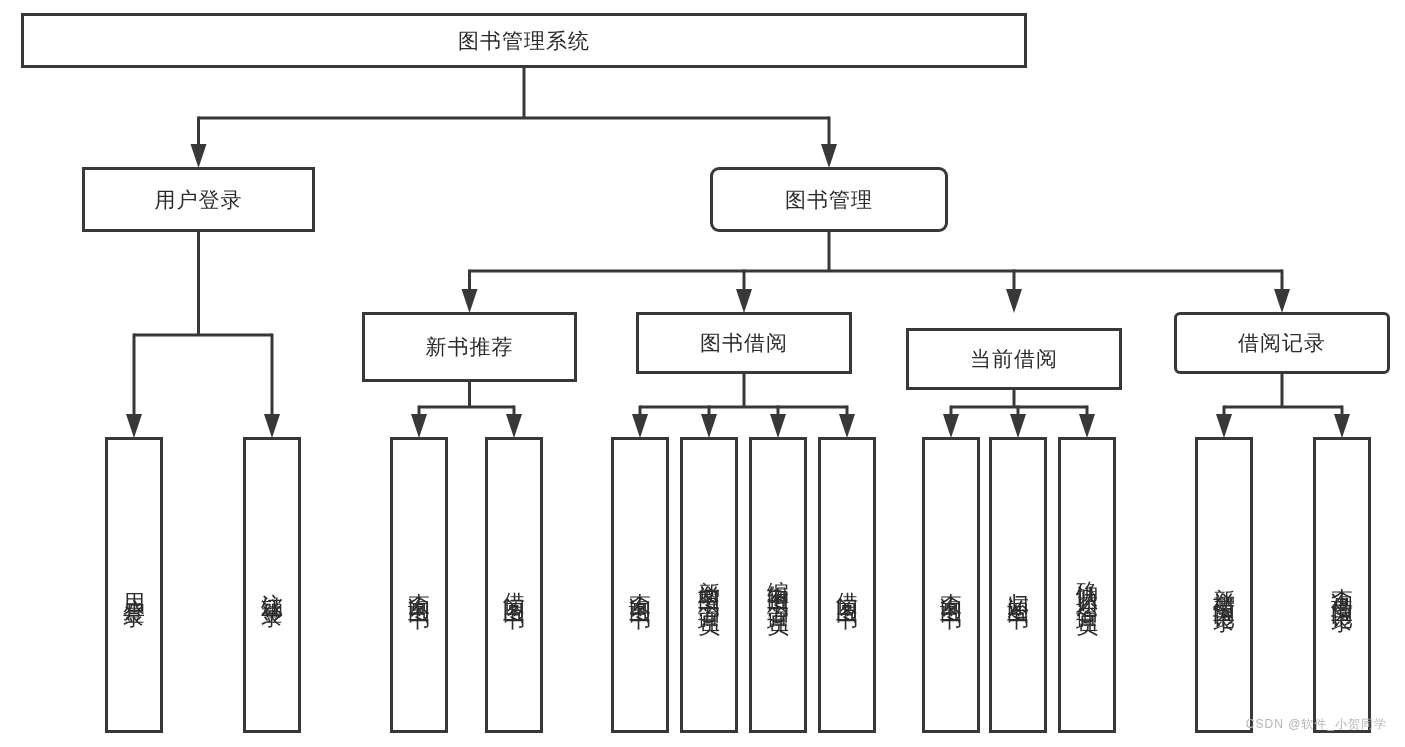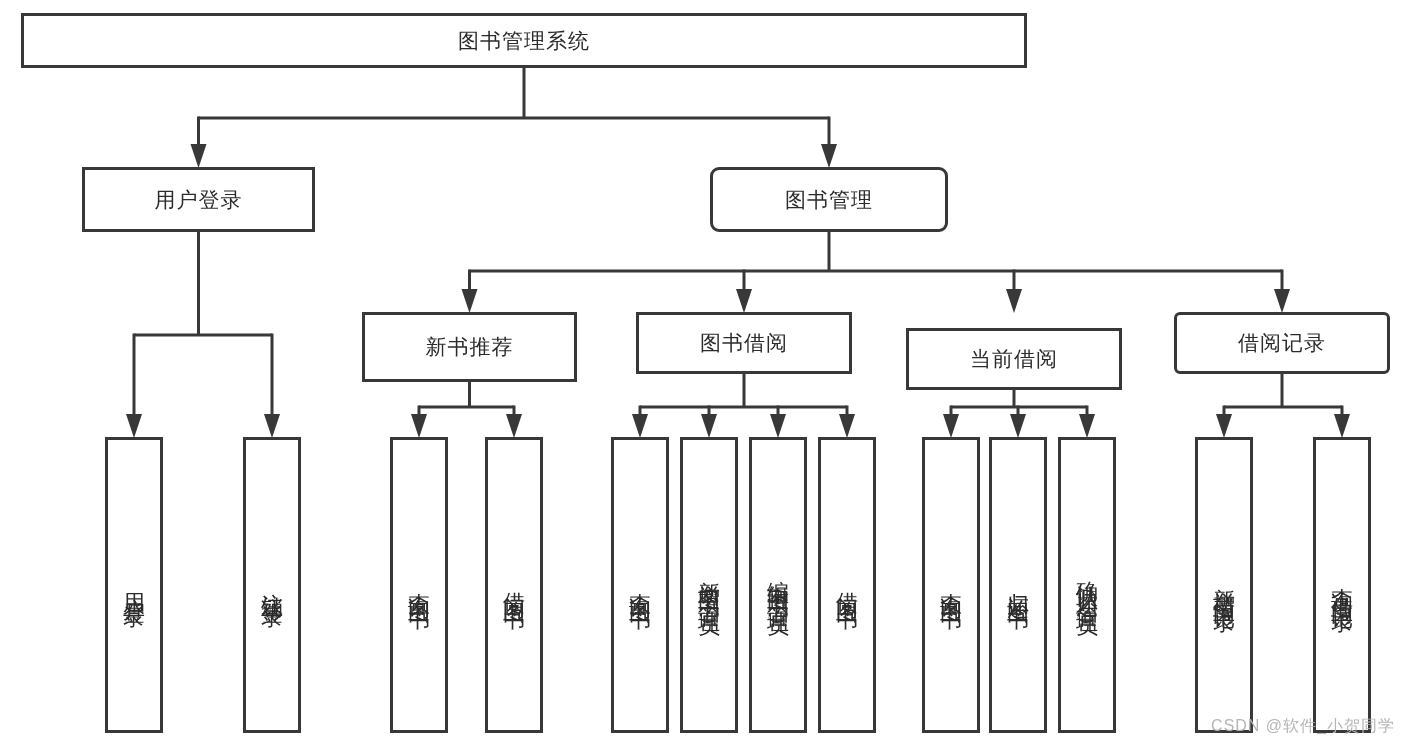--- a/index.html
+++ b/index.html
@@ -38,23 +38,23 @@
     text-orientation: mixed;
   }
   .node.v .node-label {
     font-size: 22px;
     letter-spacing: 5px;
     line-height: 1;
   }
   .watermark {
     position: absolute;
     top: 716px;
-    right: 10px;
+    right: 18px;
     color: #b5b5b5;
-    font-size: 16px;
+    font-size: 12px;
     letter-spacing: 1px;
     z-index: 10;
     white-space: nowrap;
   }
 </style>
 </head>
 <body>
 
 <div class="canvas">
   <svg id="edges" xmlns="http://www.w3.org/2000/svg" viewBox="0 0 1405 747">

